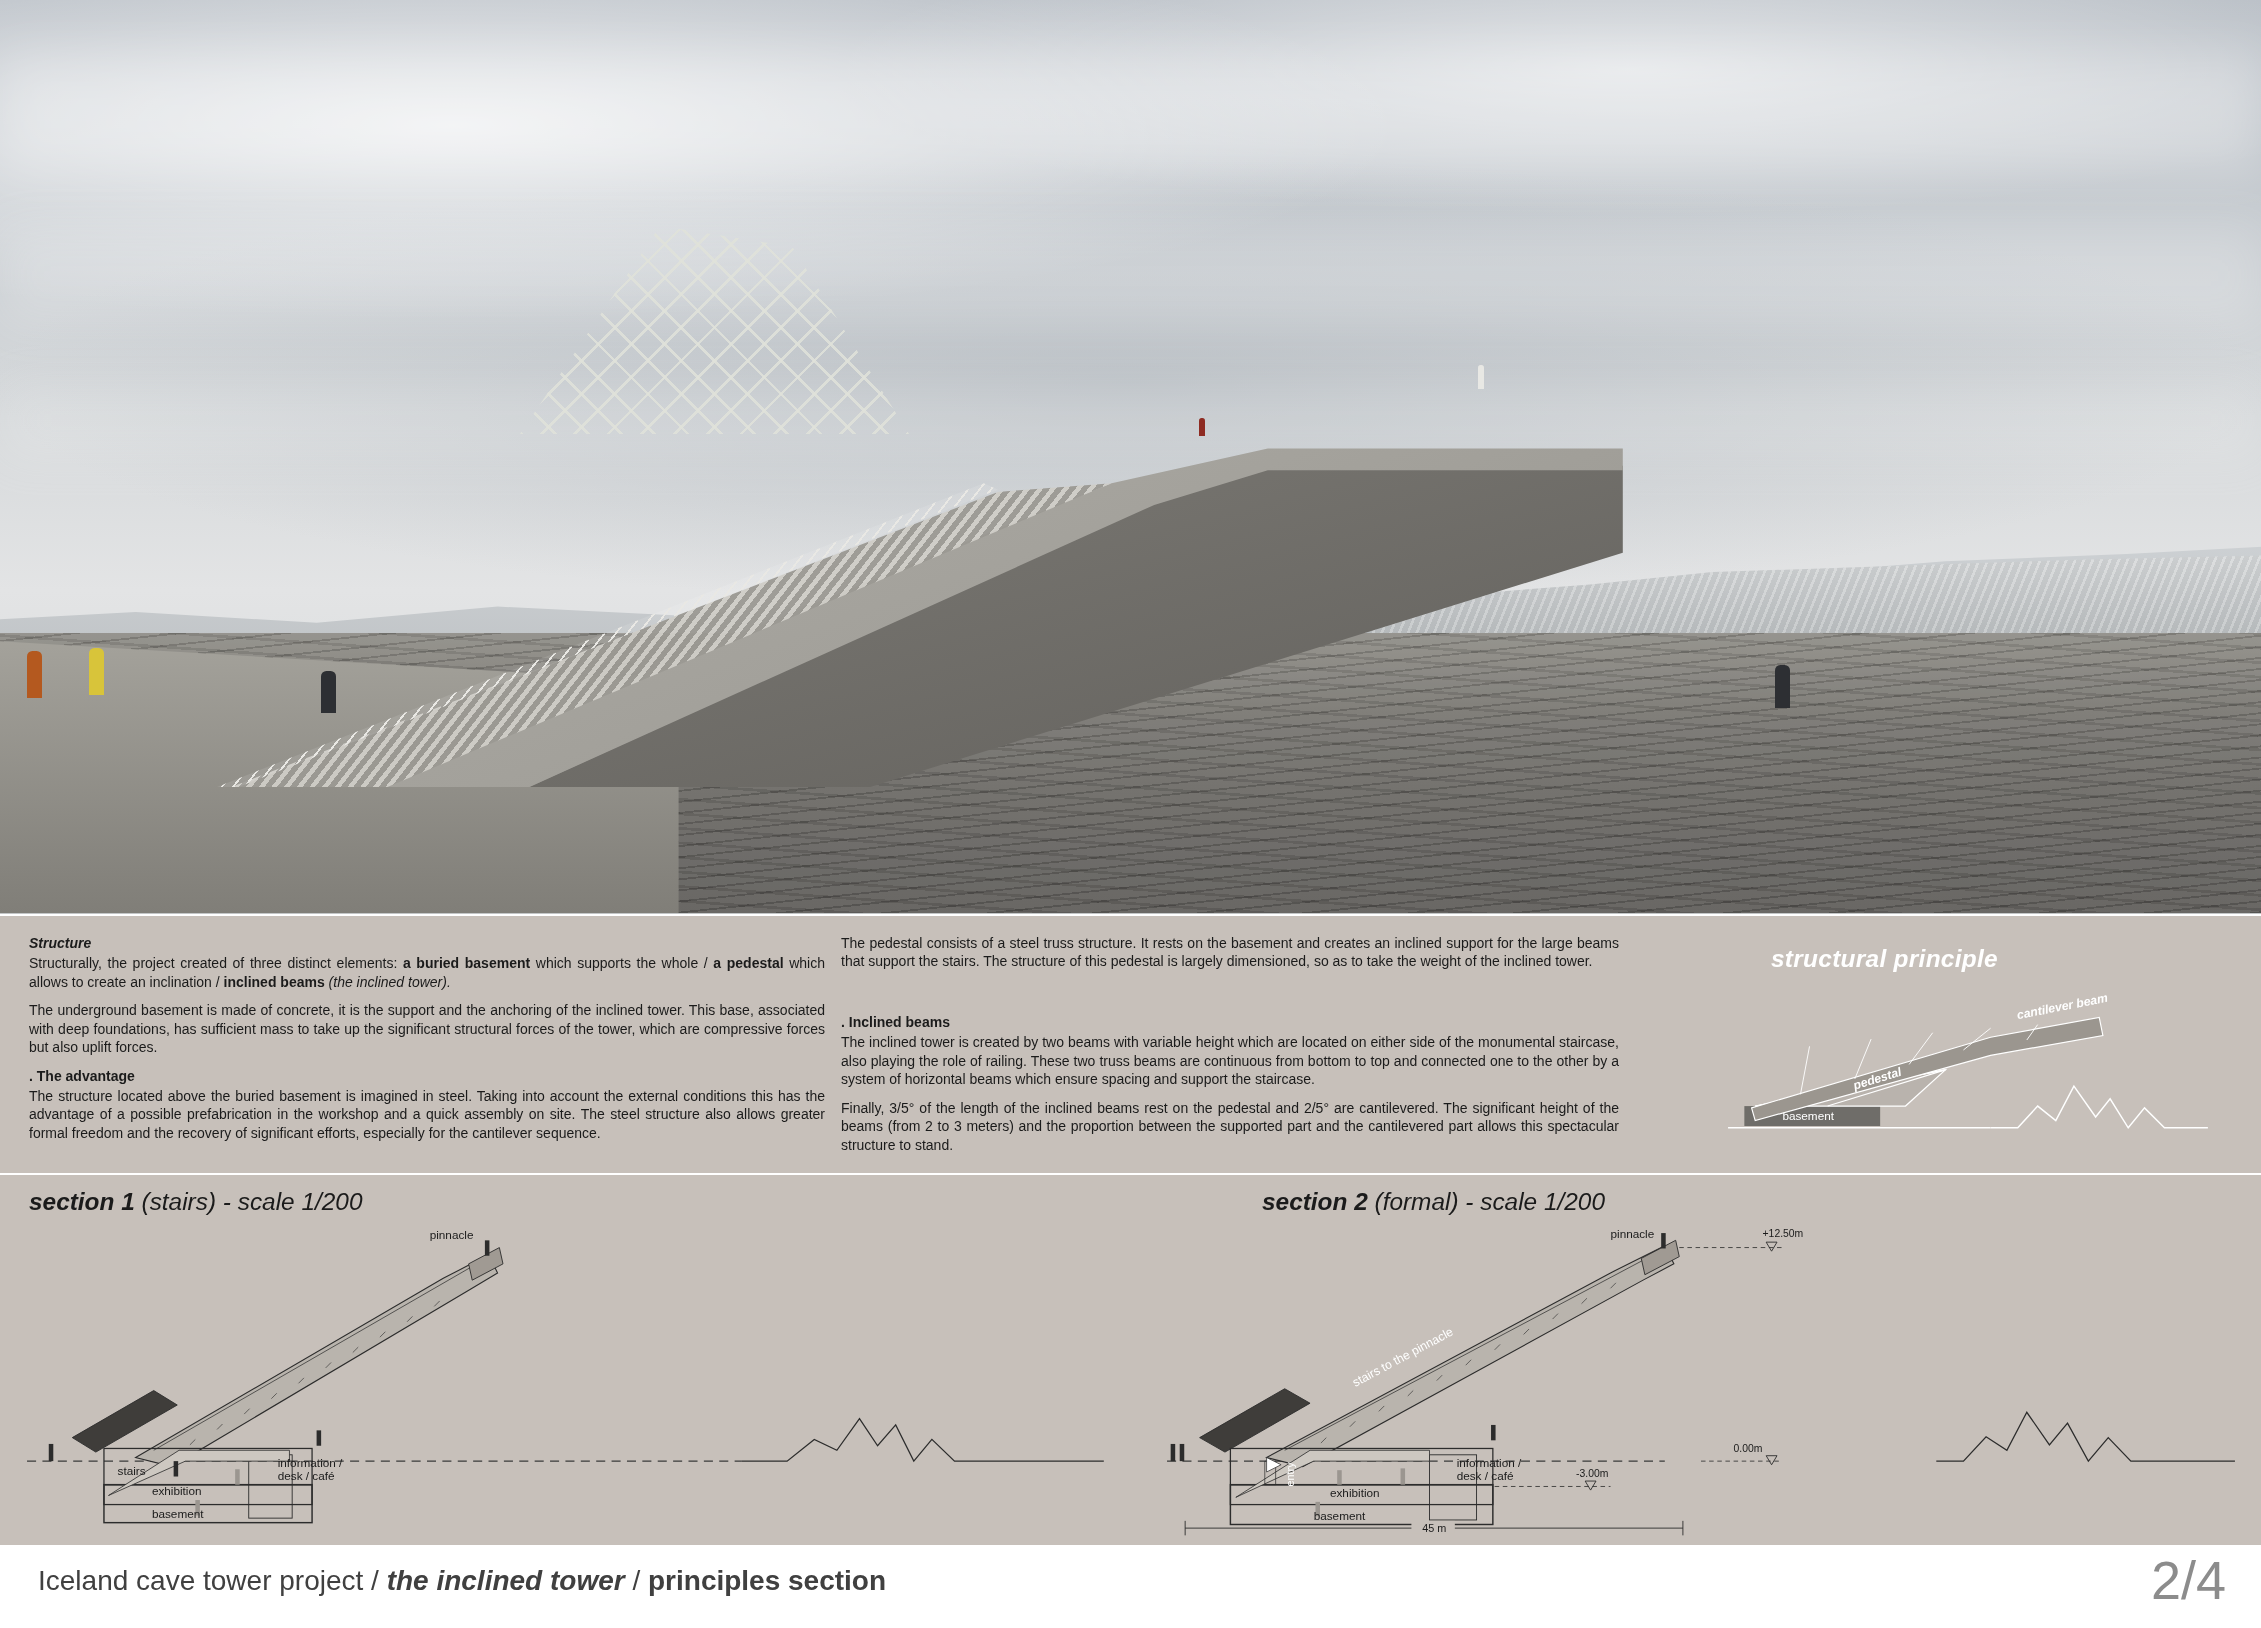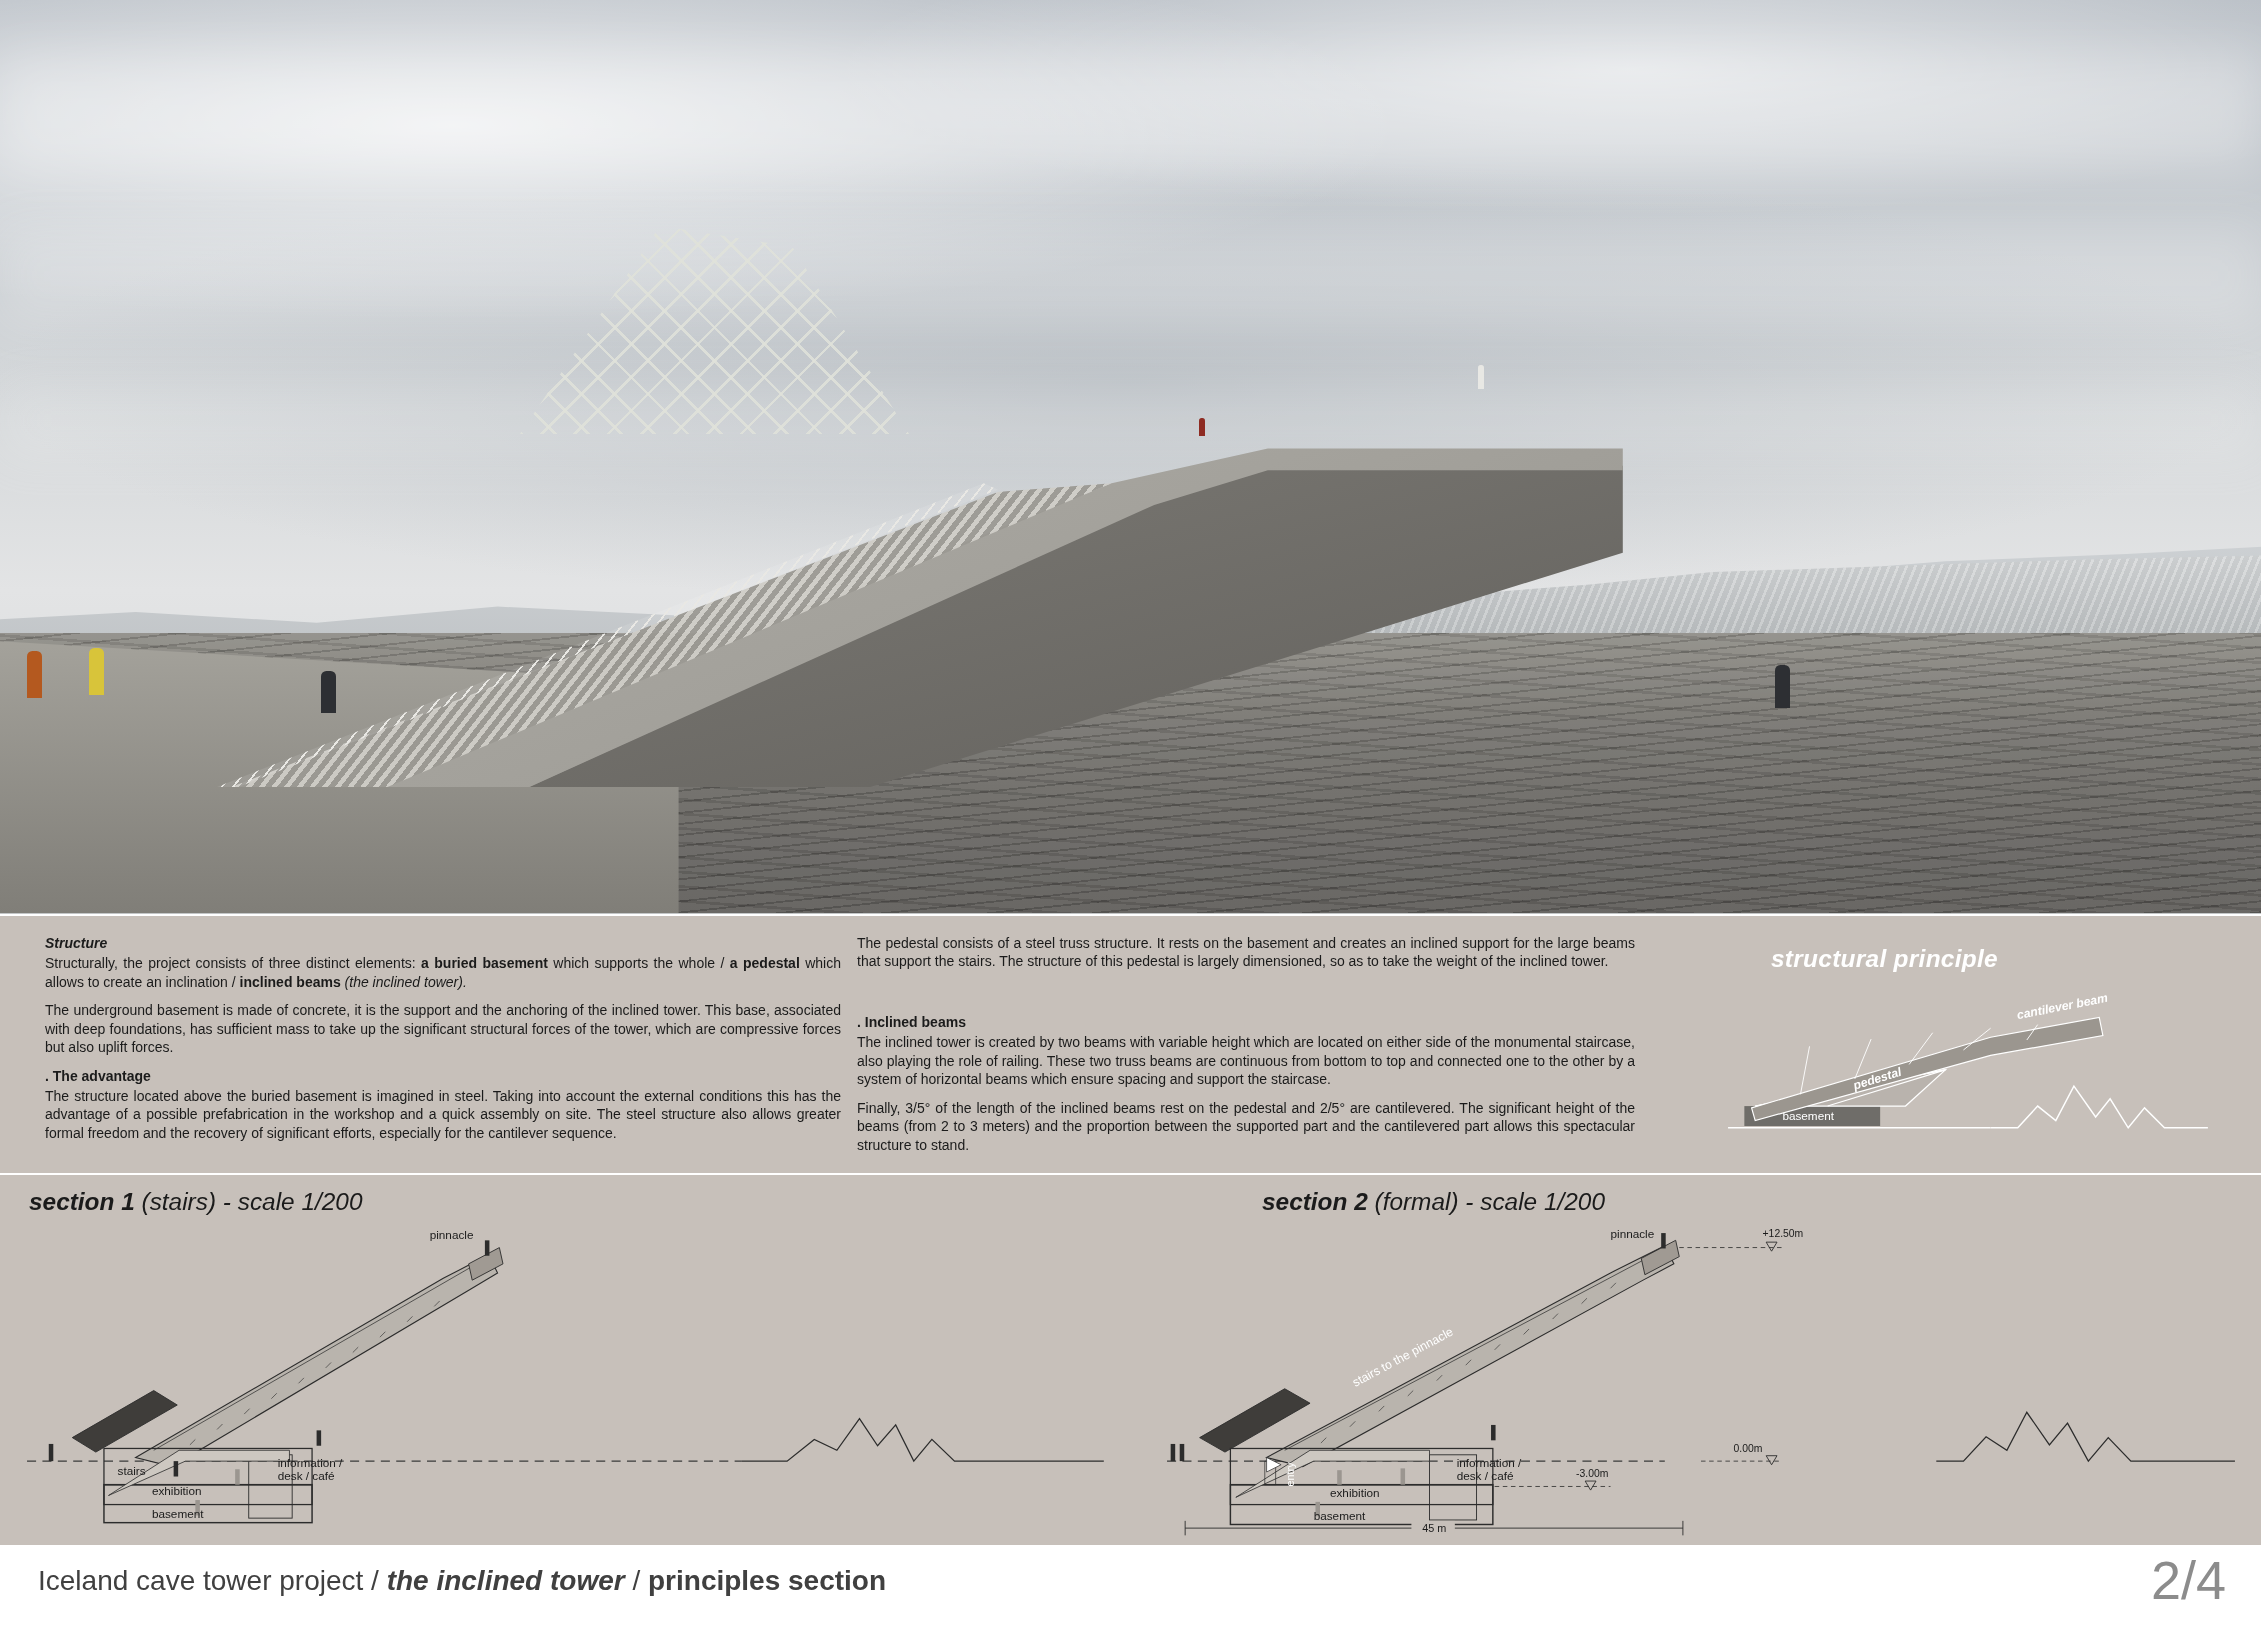--- a/index.html
+++ b/index.html
@@ -106,21 +106,21 @@
   .person.yellow{background:#d8c43a;}
 
   
   .textband{
     position:absolute;left:0;top:915px;width:2262px;height:257px;
     background:#c7c0ba;
     border-top:1.8px solid #ffffff;
   }
   .col{
     position:absolute;top:18px;color:#1b1b1b;
-    font-size:14px;line-height:1.32;text-align:justify;margin-left:16px;
+    font-size:14px;line-height:1.32;text-align:justify;
   }
   .col p{margin:0 0 10px 0;}
   .col h4{margin:0 0 1.8px 0;font-size:14px;font-weight:bold;}
   .col h4.it{font-style:italic;}
   .c1{left:29px;width:796px;}
   .c2{left:841px;width:778px;}
   .sp{position:absolute;right:36px;top:22px;width:507px;height:217px;}
   .sp-title{
     position:absolute;left:27px;top:7.2px;color:#ffffff;font-style:italic;font-weight:bold;
     font-size:24.4px;letter-spacing:0.3px;margin-left:25px;
@@ -186,21 +186,21 @@
     <div class="person big yellow" style="left:89px;top:648px;"></div>
     <div class="person big" style="left:321px;top:671px;height:42px;"></div>
     <div class="person big" style="left:1775px;top:665px;height:43px;"></div>
   </div>
 
   <div class="textband">
 
     <div class="col c1">
       <h4 class="it">Structure</h4>
       <p>
-        <span>Structurally, the project consists of three distinct elements: </span><b>a buried basement</b><span> which supports the whole / </span><b>a pedestal</b><span> which allows to create an inclination / </span><b>inclined beams</b><i> (the inclined tower).</i>
+        <span>Structurally, the project created of three distinct elements: </span><b>a buried basement</b><span> which supports the whole / </span><b>a pedestal</b><span> which allows to create an inclination / </span><b>inclined beams</b><i> (the inclined tower).</i>
       </p>
       <p>The underground basement is made of concrete, it is the support and the anchoring of the inclined tower. This base, associated with deep foundations, has sufficient mass to take up the significant structural forces of the tower, which are compressive forces but also uplift forces.</p>
       <h4>. The advantage</h4>
       <p>The structure located above the buried basement is imagined in steel. Taking into account the external conditions this has the advantage of a possible prefabrication in the workshop and a quick assembly on site. The steel structure also allows greater formal freedom and the recovery of significant efforts, especially for the cantilever sequence.</p>
     </div>
 
     <div class="col c2">
       <p>The pedestal consists of a steel truss structure. It rests on the basement and creates an inclined support for the large beams that support the stairs. The structure of this pedestal is largely dimensioned, so as to take the weight of the inclined tower.</p>
       <h4 style="margin-top:42px;">. Inclined beams</h4>
       <p>The inclined tower is created by two beams with variable height which are located on either side of the monumental staircase, also playing the role of railing. These two truss beams are continuous from bottom to top and connected one to the other by a system of horizontal beams which ensure spacing and support the staircase.</p>

